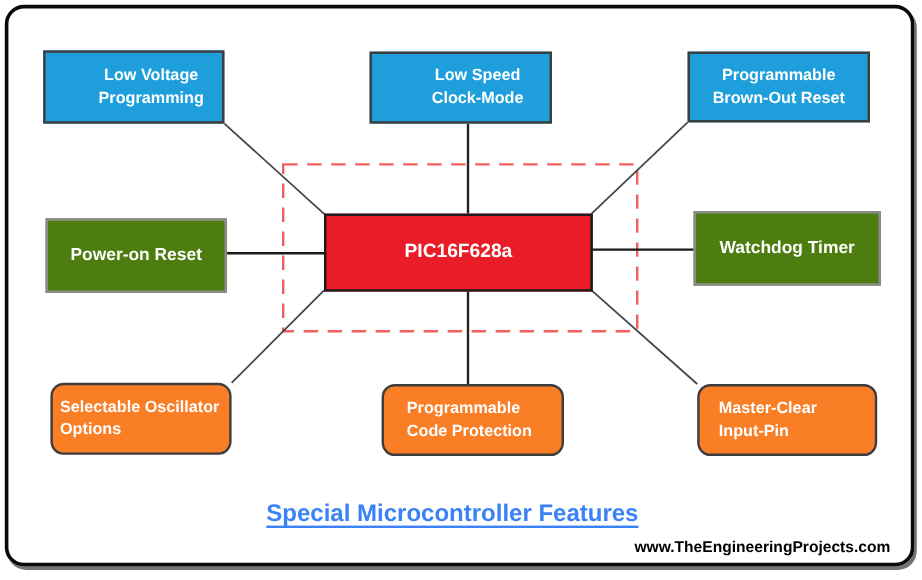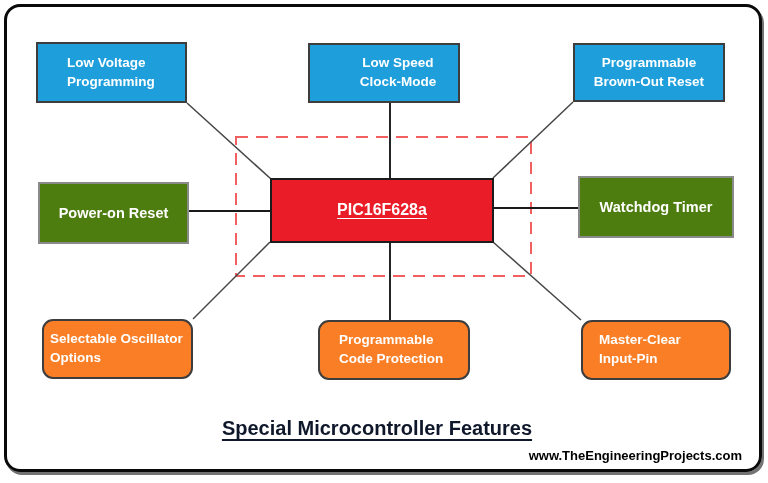--- a/index.html
+++ b/index.html
@@ -17,35 +17,35 @@
     position:absolute;display:flex;flex-direction:column;justify-content:center;
     color:#ffffff;font-weight:bold;font-size:13.5px;line-height:1.4;
     border:2px solid #3d3d3d;box-sizing:border-box;white-space:nowrap;
   }
   .blue{background:#1E9FDC;}
   .orange{background:#F97E26;border-radius:11px;}
   .gray{background:#4d7c0f;border-color:#8a8a8a;}
   .red{background:#EA1C27;border-color:#1c1c1c;}
   .center-text{align-items:center;text-align:center;}
   .left-text{align-items:flex-start;text-align:left;}
-  #box-lvp{left:36px;top:42px;width:151px;height:61px;padding-left:29px;}
+  #box-lvp{left:36px;top:42px;width:151px;height:61px;padding-left:29px;align-items:center;}
   #box-lsc{left:308px;top:43px;width:152px;height:60px;padding-left:28px;}
   #box-pbr{left:573px;top:43px;width:152px;height:59px;}
   #box-por{left:38px;top:182px;width:151px;height:62px;font-size:14.5px;}
   #box-wdt{left:578px;top:176px;width:156px;height:62px;font-size:14.5px;}
   #box-soo{left:42px;top:319px;width:151px;height:60px;padding-left:6px;}
   #box-pcp{left:318px;top:320px;width:152px;height:60px;padding-left:19px;}
   #box-mci{left:581px;top:320px;width:150px;height:60px;padding-left:16px;}
   #box-mcu{
     left:270px;top:178px;width:224px;height:65px;font-size:16px;
   }
-  #box-mcu .line{text-decoration:underline;text-underline-offset:3px;}
+  #box-mcu .line{text-underline-offset:3px;}
   #diagram-title{
     position:absolute;left:0;top:417px;width:754px;text-align:center;
-    font-size:20px;font-weight:bold;color:#0f172a;
+    font-size:20px;font-weight:bold;color:#3b82f6;
     text-decoration:underline;text-underline-offset:4px;
   }
   #website-watermark{
     position:absolute;right:26px;top:448px;
     font-size:13px;font-weight:bold;color:#000000;
   }
 </style>
 </head>
 <body>
 

